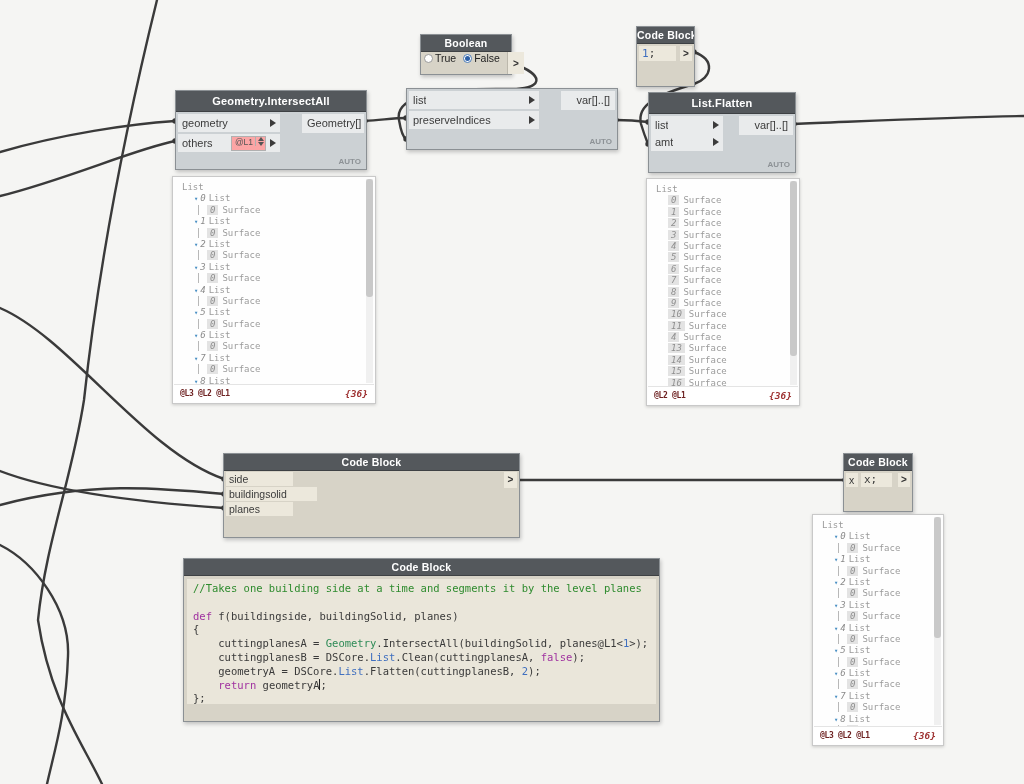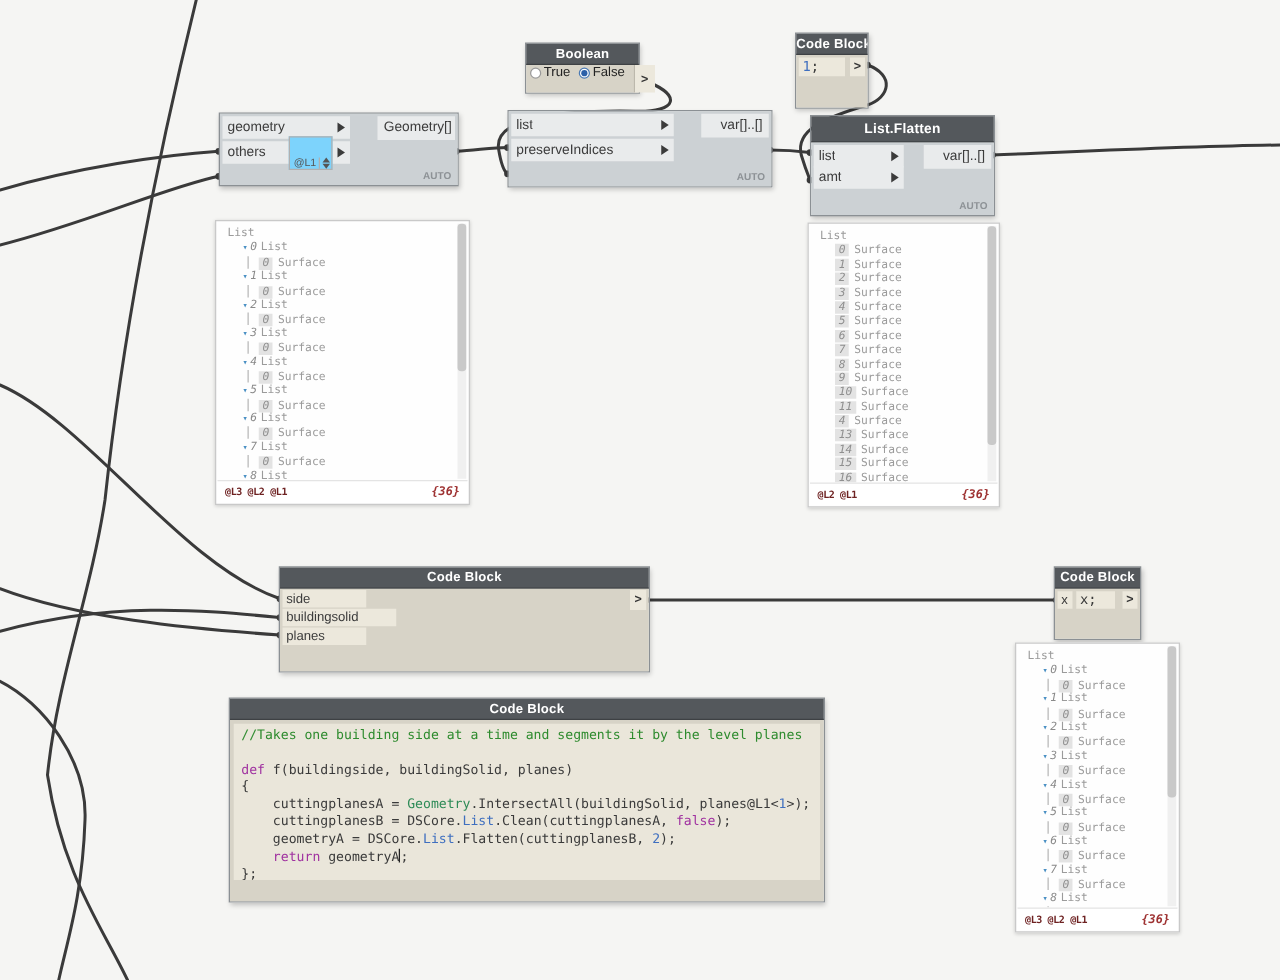--- a/index.html
+++ b/index.html
@@ -16,22 +16,22 @@
   .fnbody{position:relative;background:#ccd1d4}
   .cbody{position:relative;background:#d7d3c7}
   .inrow{position:absolute;background:#e9ebec;font-size:11px;color:#3b3b3b;display:flex;
          align-items:center;padding:0 4px;height:18px;box-sizing:border-box}
   .inrow .lbl{flex:0 1 auto;overflow:hidden;white-space:nowrap}
   .arr{width:0;height:0;border-left:6px solid #3b3b3b;border-top:4px solid transparent;
        border-bottom:4px solid transparent;margin-left:auto}
   .outbox{position:absolute;background:#e9ebec;font-size:11px;color:#3b3b3b;text-align:right;
           padding:0 5px;height:19px;line-height:19px;white-space:nowrap}
   .auto{position:absolute;right:5px;bottom:3px;font-size:8px;font-weight:bold;color:#8d9296}
-  .lacing{display:flex;align-items:flex-end;background:#7dd3fc;border:1px solid #b0b0b0;
-          font-size:8.5px;color:#555;padding:12px 1px 0 3px;margin-left:auto;margin-right:4px;height:13px}
+  .lacing{display:flex;align-items:flex-start;background:#fca5a5;border:1px solid #b0b0b0;
+          font-size:8.5px;color:#555;padding:0 1px 0 3px;margin-left:auto;margin-right:4px;height:13px}
   .spin{display:flex;flex-direction:column;margin-left:2px;padding-left:2px;border-left:1px solid #b0b0b0}
   .spin i{width:0;height:0;border-left:3px solid transparent;border-right:3px solid transparent;display:block}
   .spin .up{border-bottom:4px solid #555;margin-bottom:1px}
   .spin .dn{border-top:4px solid #555}
   .crow{position:absolute;background:#ece8dc;font-family:"DejaVu Sans Mono",monospace;font-size:11px;
         color:#3a3a3a;padding:0 3px;height:15px;line-height:15px;box-sizing:border-box;white-space:nowrap;overflow:hidden}
   .cb-out{position:absolute;background:#ece8dc;font-size:10px;font-weight:bold;color:#333;
           text-align:center;height:15px;line-height:15px}
   .cin{position:absolute;background:#ece8dc;font-size:10.5px;color:#3b3b3b;padding:0 3px;
        height:14px;line-height:14px;box-sizing:border-box;white-space:nowrap;overflow:hidden}
@@ -116,20 +116,21 @@
     <circle cx="794" cy="124" r="2.7"></circle>
       <circle cx="224" cy="479" r="2.7"></circle>
     <circle cx="224" cy="494" r="2.7"></circle>
       <circle cx="224" cy="508" r="2.7"></circle>
     <circle cx="517" cy="480" r="2.7"></circle>
       <circle cx="845" cy="480" r="2.7"></circle>
   </g>
 </svg>
 
 <div class="node" style="left:175px;top:90px;width:190px">
+  <div class="nhead">Geometry.IntersectAll</div>
   <div class="fnbody" style="height:57px">
     <div class="inrow" style="left:2px;top:2px;width:102px">
       <span class="lbl">geometry</span>
       <span class="arr"></span>
     </div>
     <div class="inrow" style="left:2px;top:22px;width:102px">
       <span class="lbl">others</span>
       <span class="lacing">
         <span>@L1</span>
         <span class="spin">

